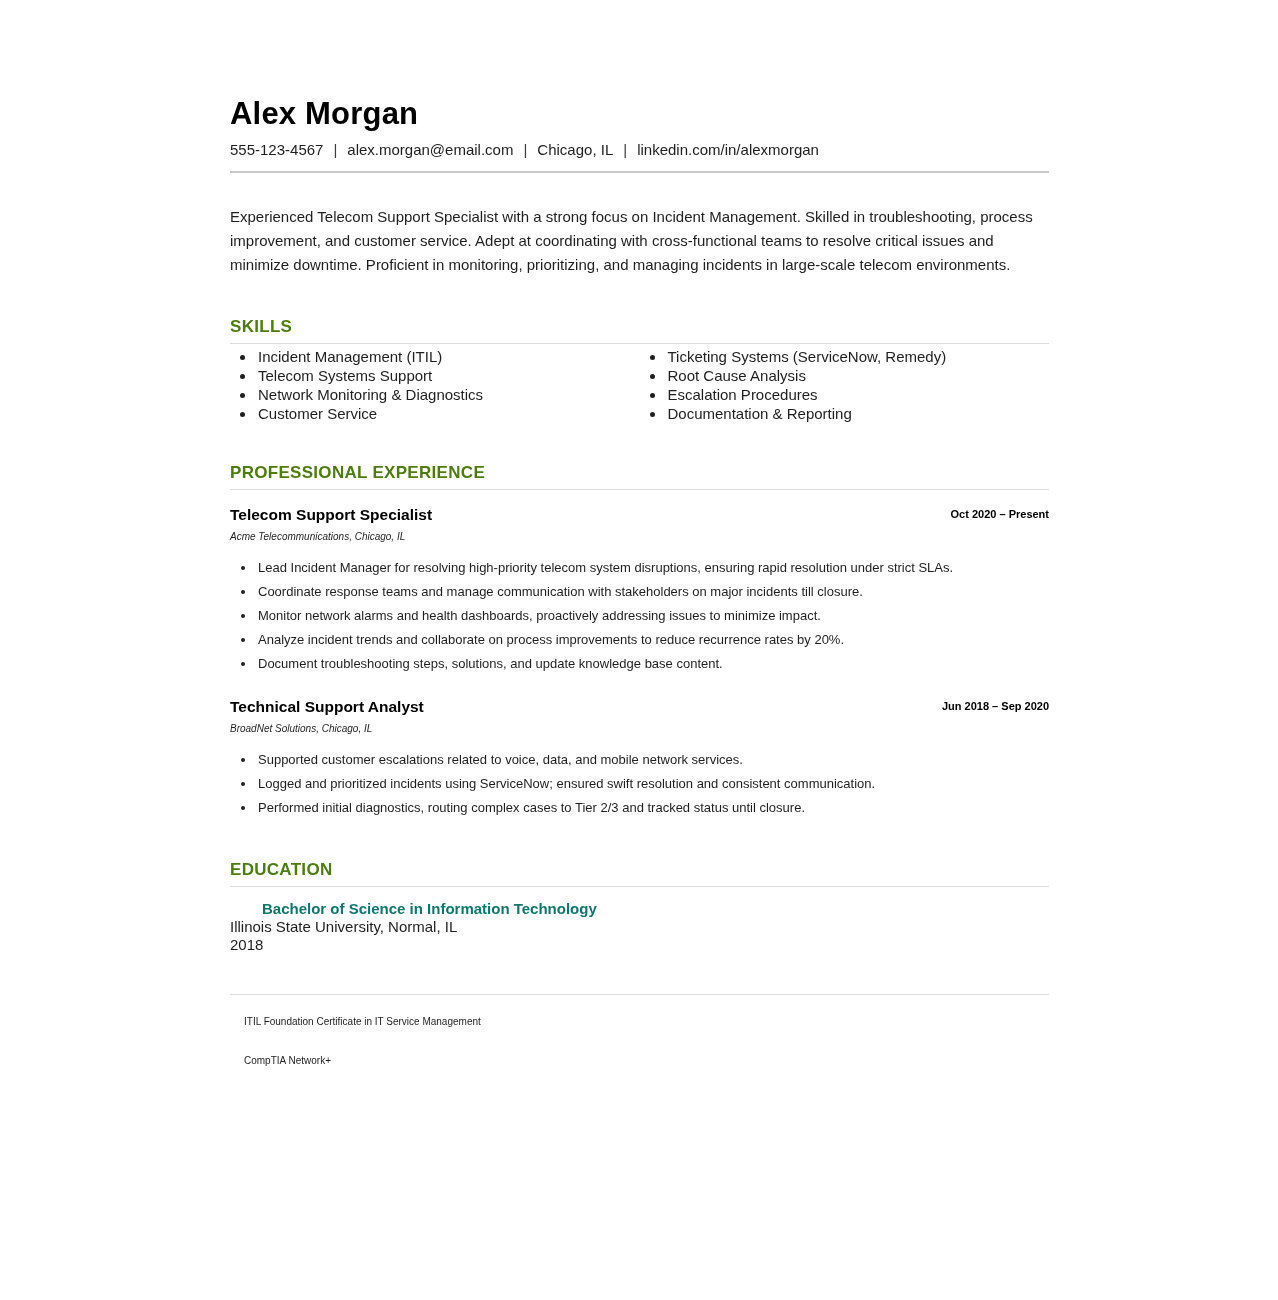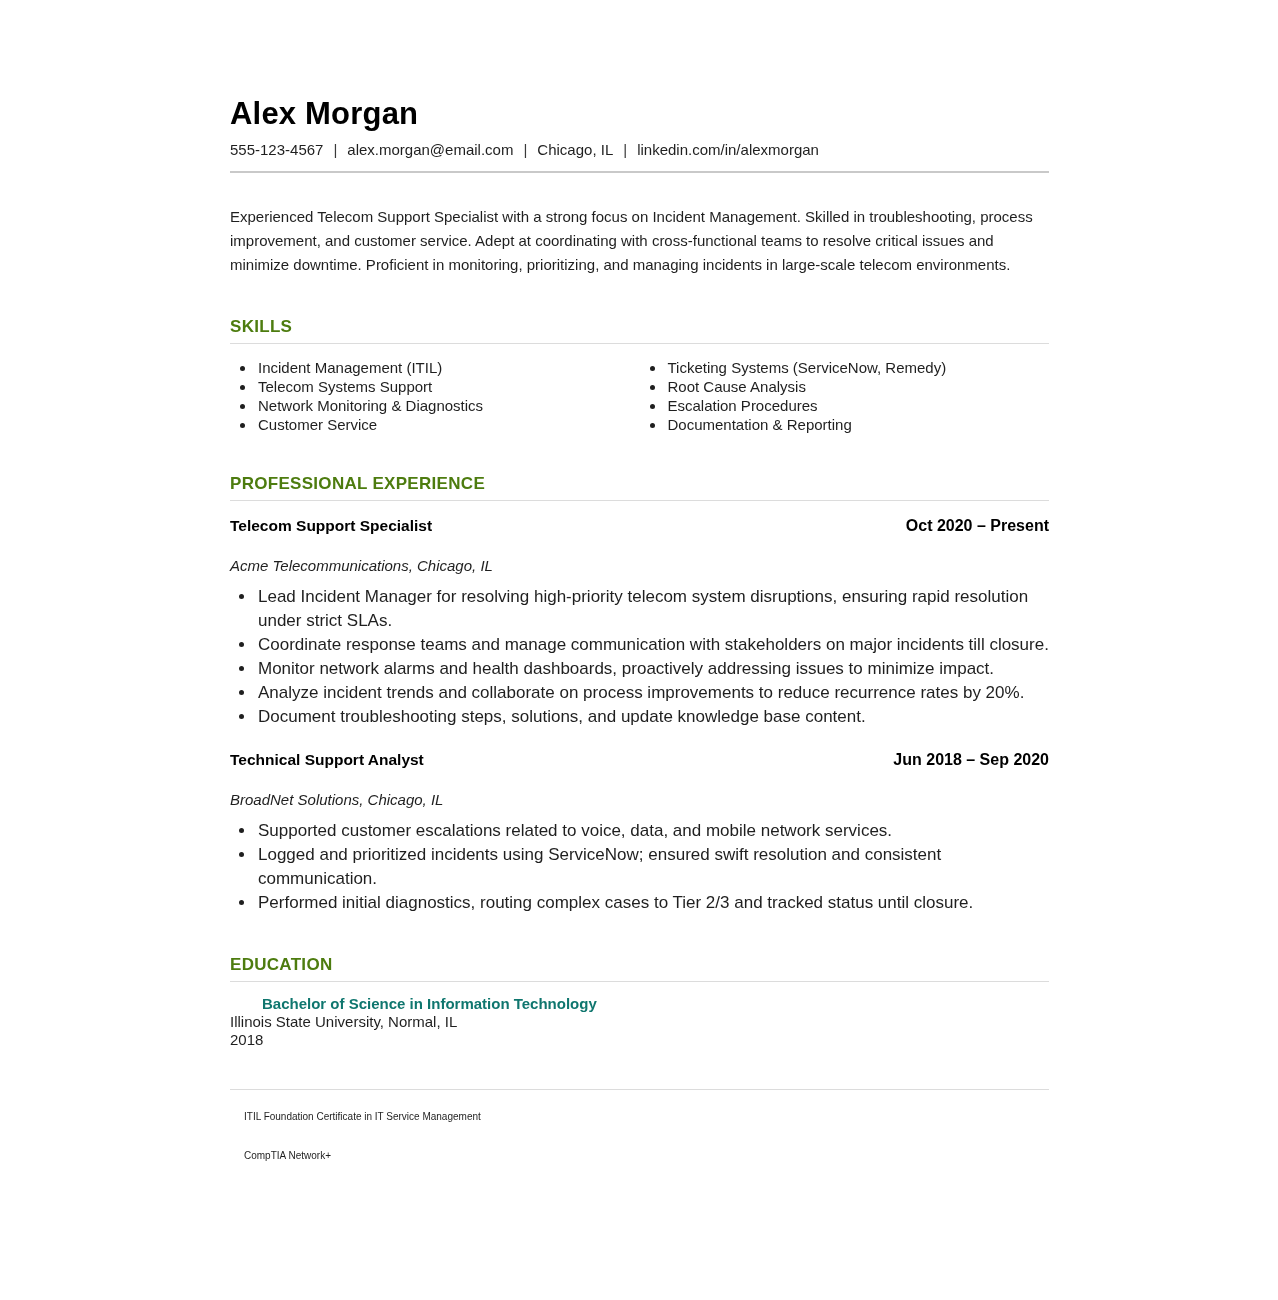--- a/index.html
+++ b/index.html
@@ -69,21 +69,21 @@
   .section-divider {
     margin-top: 6px;
     height: 1px;
     background: #dcdcdc;
     border: none;
   }
 
   
   .skills-columns {
     display: flex;
-    margin-top: 14px;
+    margin-top: 3px;
   }
   .skills-col { width: 50%; }
   ul.plain-list {
     margin: 0;
     padding-left: 26px;
     font-size: 15px;
     line-height: 19px;
   }
   ul.plain-list li { padding-left: 2px; }
 
@@ -95,36 +95,36 @@
     justify-content: space-between;
     align-items: flex-start;
   }
   .job-role {
     font-size: 15.5px;
     font-weight: bold;
     line-height: 21px;
     color: #000000;
   }
   .job-dates {
-    font-size: 16px;
+    font-size: 11px;
     font-weight: bold;
     line-height: 21px;
     color: #000000;
     white-space: nowrap;
   }
   .job-company {
-    font-size: 15px;
+    font-size: 10px;
     font-style: italic;
     line-height: 21px;
-    margin-top: 19px;
+    margin-top: 1px;
   }
   ul.bullet-list {
     margin: 9px 0 0 0;
     padding-left: 26px;
-    font-size: 17px;
+    font-size: 13px;
     line-height: 24px;
   }
   ul.bullet-list li { padding-left: 2px; }
 
   
   .edu-block { margin-top: 13px; font-size: 15px; line-height: 18px; }
   .edu-degree { font-weight: bold; color: #0f766e; margin-left: 32px; }
 
   
   .cert-list { margin-top: 12px; }

